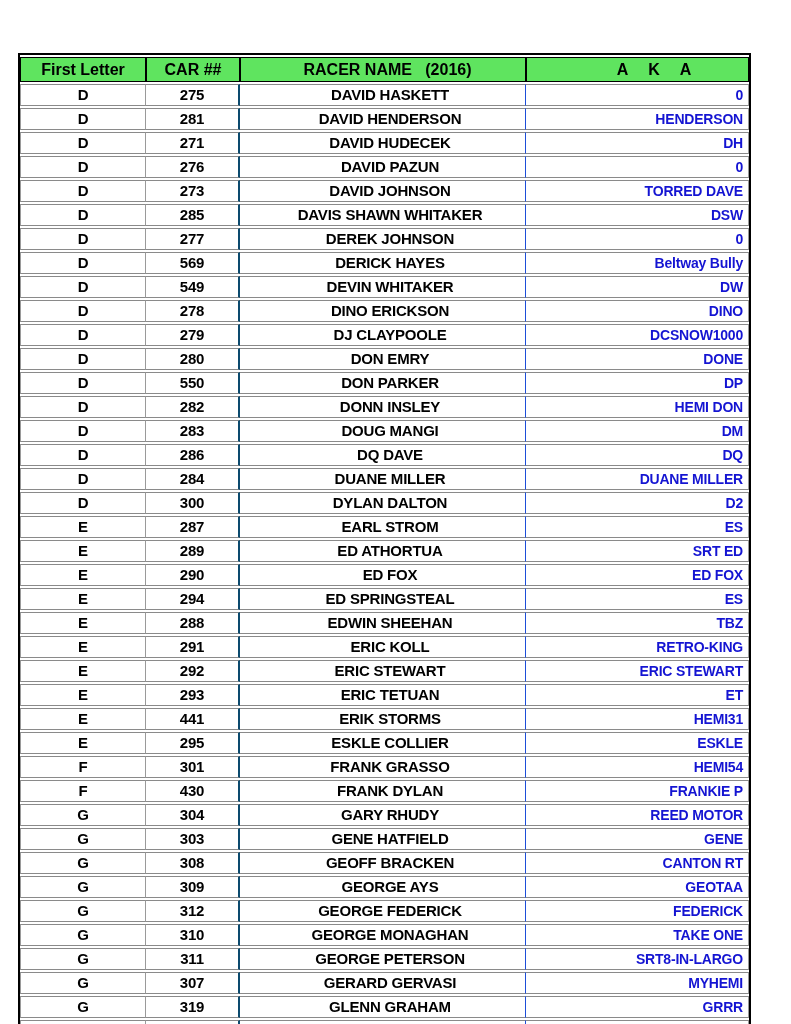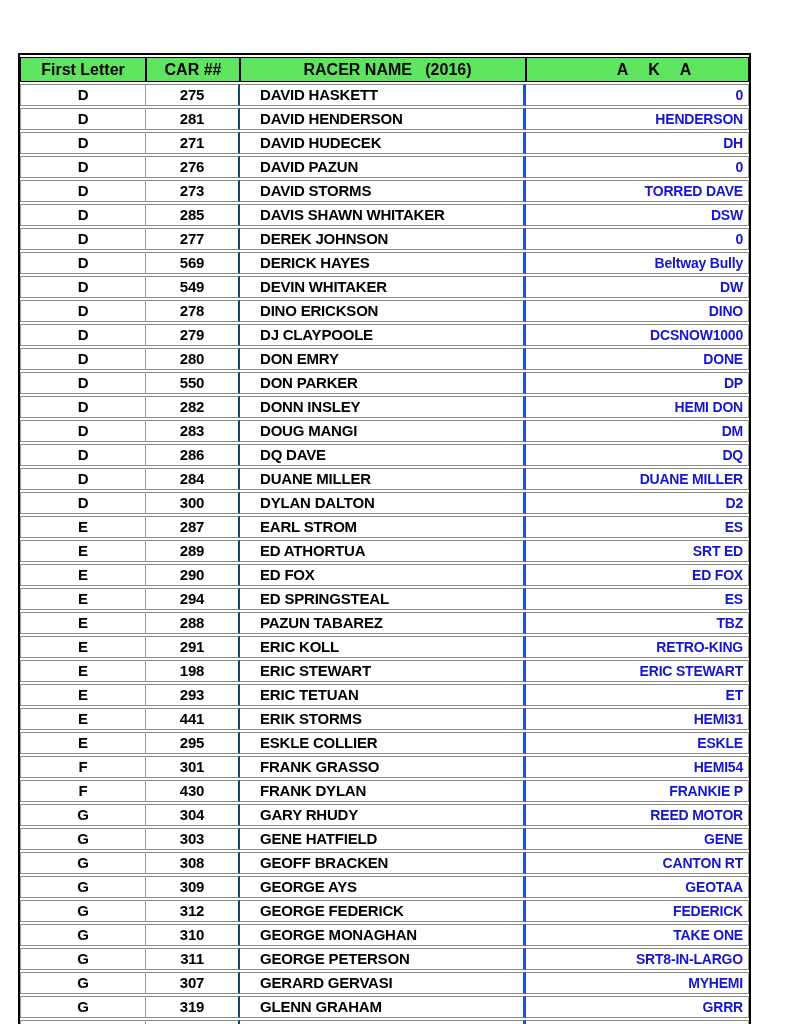--- a/index.html
+++ b/index.html
@@ -68,23 +68,23 @@
   td.cell-letter {
     text-align: center;
     border-left: 1px solid #9a9a9a;
     border-right: 1px solid #9a9a9a;
   }
   td.cell-car {
     text-align: center;
     border-right: 2px solid #0c4a6e;
   }
   td.cell-name {
-    text-align: left;
+    text-align: center;
     padding-left: 20px;
-    border-right: 3px solid #1d4ed8;
+    border-right: 1px solid #1d4ed8;
   }
   td.cell-aka {
     text-align: right;
     font-size: 14px;
     color: #1414d2;
     border-right: 1px solid #9a9a9a;
   }
 </style>
 </head>
 <body>
@@ -131,21 +131,21 @@
   <tr>
     <td class="cell-letter">D</td>
     <td class="cell-car">276</td>
     <td class="cell-name">DAVID PAZUN</td>
     <td class="cell-aka">0</td>
   </tr>
 
   <tr>
     <td class="cell-letter">D</td>
     <td class="cell-car">273</td>
-    <td class="cell-name">DAVID STORMS</td>
+    <td class="cell-name">DAVID JOHNSON</td>
     <td class="cell-aka">TORRED DAVE</td>
   </tr>
 
   <tr>
     <td class="cell-letter">D</td>
     <td class="cell-car">285</td>
     <td class="cell-name">DAVIS SHAWN WHITAKER</td>
     <td class="cell-aka">DSW</td>
   </tr>
 
@@ -257,34 +257,34 @@
   <tr>
     <td class="cell-letter">E</td>
     <td class="cell-car">294</td>
     <td class="cell-name">ED SPRINGSTEAL</td>
     <td class="cell-aka">ES</td>
   </tr>
 
   <tr>
     <td class="cell-letter">E</td>
     <td class="cell-car">288</td>
-    <td class="cell-name">PAZUN TABAREZ</td>
+    <td class="cell-name">EDWIN SHEEHAN</td>
     <td class="cell-aka">TBZ</td>
   </tr>
 
   <tr>
     <td class="cell-letter">E</td>
     <td class="cell-car">291</td>
     <td class="cell-name">ERIC KOLL</td>
     <td class="cell-aka">RETRO-KING</td>
   </tr>
 
   <tr>
     <td class="cell-letter">E</td>
-    <td class="cell-car">198</td>
+    <td class="cell-car">292</td>
     <td class="cell-name">ERIC STEWART</td>
     <td class="cell-aka">ERIC STEWART</td>
   </tr>
 
   <tr>
     <td class="cell-letter">E</td>
     <td class="cell-car">293</td>
     <td class="cell-name">ERIC TETUAN</td>
     <td class="cell-aka">ET</td>
   </tr>

